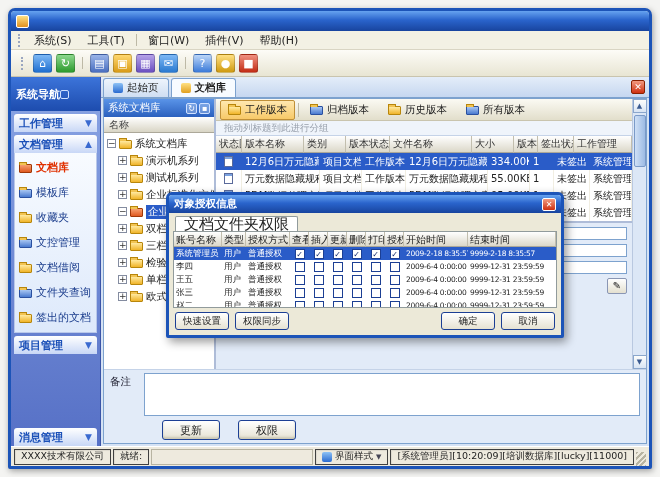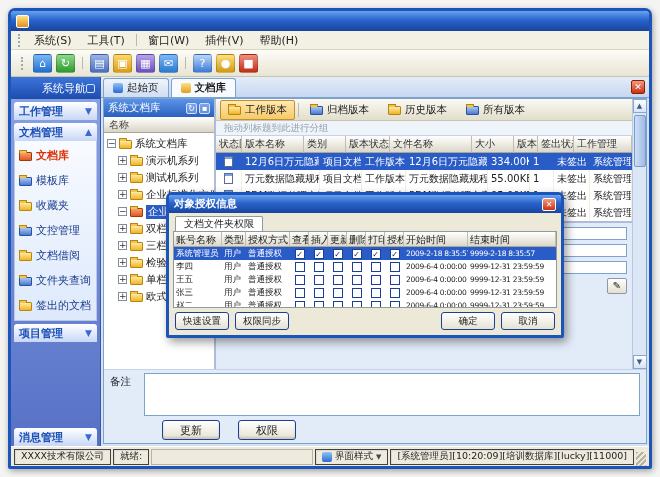--- a/index.html
+++ b/index.html
@@ -24,21 +24,21 @@
   .tb4{background:linear-gradient(#ffd870,#d99b16)}
   .tb5{background:linear-gradient(#b6a3e8,#6a4fc0)}
   .tb6{background:linear-gradient(#7db8f5,#2a7ad0)}
   .tb7{background:linear-gradient(#bcd6f8,#3a7ad8)}
   .tb8{background:linear-gradient(#ffe082,#cf9a10)}
   .tb9{background:linear-gradient(#f09080,#c22c14)}
 
   .main{flex:1;display:flex;min-height:0}
 
   .sidebar{width:90px;background:linear-gradient(#8aa5e4,#5670c6);border-right:1px solid #3a55a8;display:flex;flex-direction:column;flex:none}
-  .sb-caption{height:22px;background:linear-gradient(#3c74da,#1d4cae);color:#fff;font-weight:normal;display:flex;align-items:center;justify-content:flex-end;padding:0 5px;flex:none}
+  .sb-caption{height:34px;background:linear-gradient(#3c74da,#1d4cae);color:#fff;font-weight:bold;display:flex;align-items:center;justify-content:flex-start;padding:0 5px;flex:none}
   .sb-caption .dot{width:9px;height:9px;border:1px solid #cfe0ff;border-radius:2px}
   .sb-header{height:18px;margin:3px 3px 0;background:linear-gradient(#ffffff,#c8d7f6);border-radius:3px 3px 0 0;color:#1b50b8;font-weight:bold;display:flex;align-items:center;justify-content:space-between;padding:0 5px;flex:none}
   .chev{color:#3a6ad0;font-size:9px}
   .sb-items{margin:0 3px;background:linear-gradient(#f8fbff,#dde9fb);border:1px solid #b9c8ea;border-top:none;padding:7px 4px;display:flex;flex-direction:column;gap:10px}
   .sb-item{display:flex;align-items:center;gap:4px;color:#1a3c8c;cursor:pointer}
   .sb-item .lbl{white-space:nowrap;overflow:hidden}
   .sb-item.active{color:#e03000;font-weight:bold}
   .sb-spacer{flex:1}
 
   .mfolder{width:13px;height:9px;background:linear-gradient(#ffe9a0,#f0b429);border:1px solid #b8860b;border-radius:1px;position:relative;flex:none;margin-top:2px}
@@ -114,21 +114,21 @@
   .sspacer{flex:1;height:16px;border:1px solid #b8b4a2}
   .st-ic{width:10px;height:10px;background:linear-gradient(#8ec2f5,#2a6ad0);border-radius:2px;flex:none}
   .dd-arrow{font-size:7px;color:#445}
   .gripdots{width:10px;height:14px;background:repeating-linear-gradient(135deg,#b8b4a2 0 2px,transparent 2px 4px);align-self:flex-end}
 
   .dialog{position:absolute;left:166px;top:192px;width:398px;height:146px;border:3px solid #1c54b8;border-radius:6px 6px 2px 2px;background:#ece9d8;box-shadow:3px 4px 10px rgba(0,0,0,.4);display:flex;flex-direction:column;z-index:40}
   .dlg-title{height:18px;background:linear-gradient(#66a3f0,#2a64cc 45%,#18449e);border-radius:3px 3px 0 0;color:#fff;font-weight:bold;font-size:10.5px;display:flex;align-items:center;justify-content:space-between;padding:0 5px;flex:none}
   .dlg-close{width:14px;height:13px;background:linear-gradient(#f29a80,#cf3010);border:1px solid #fff;border-radius:2px;color:#fff;font-size:8px;line-height:11px;text-align:center;font-weight:bold;cursor:pointer}
   .dlg-body{flex:1;padding:3px 4px;display:flex;flex-direction:column;min-height:0}
   .dlg-tabs{display:flex;height:16px;padding-left:2px;border-bottom:1px solid #919b9c;flex:none}
-  .dlg-tab{border:1px solid #919b9c;border-bottom:none;background:#fff;padding:0 8px;font-size:10px;border-radius:2px 2px 0 0;display:flex;align-items:center}
+  .dlg-tab{border:1px solid #919b9c;border-bottom:none;background:#fff;padding:0 8px;font-size:15px;border-radius:2px 2px 0 0;display:flex;align-items:center}
   .dlg-grid{flex:1;background:#fff;border:1px solid #919b9c;border-top:none;overflow:hidden;min-height:0}
   .dg-head{display:flex;height:15px;background:linear-gradient(#ffffff,#d9d5c5)}
   .dg-hcell{border-right:1px solid #c2beae;border-bottom:1px solid #aca899;font-size:10px;padding:1px 2px;overflow:hidden;white-space:nowrap;flex:none}
   .dg-row{display:flex;height:13px;font-size:8.5px;align-items:center;cursor:pointer}
   .dg-row.selected{background:#2a5cc8;color:#fff}
   .dg-cell{padding:0 2px;overflow:hidden;white-space:nowrap;flex:none;display:flex;align-items:center;height:100%}
   .time{font-size:7.5px;letter-spacing:-.3px}
   .d0{width:48px}.d1{width:24px}.d2{width:44px}.dc{width:19px;justify-content:center}.d9{width:64px}.d10{flex:1;min-width:0}
   .chk{width:10px;height:10px;border:1px solid #1c3f94;background:#fff;font-size:8px;line-height:9px;text-align:center;color:#0a246a;flex:none}
   .dlg-btnrow{height:24px;display:flex;align-items:center;gap:6px;padding:2px 2px 0;flex:none}

